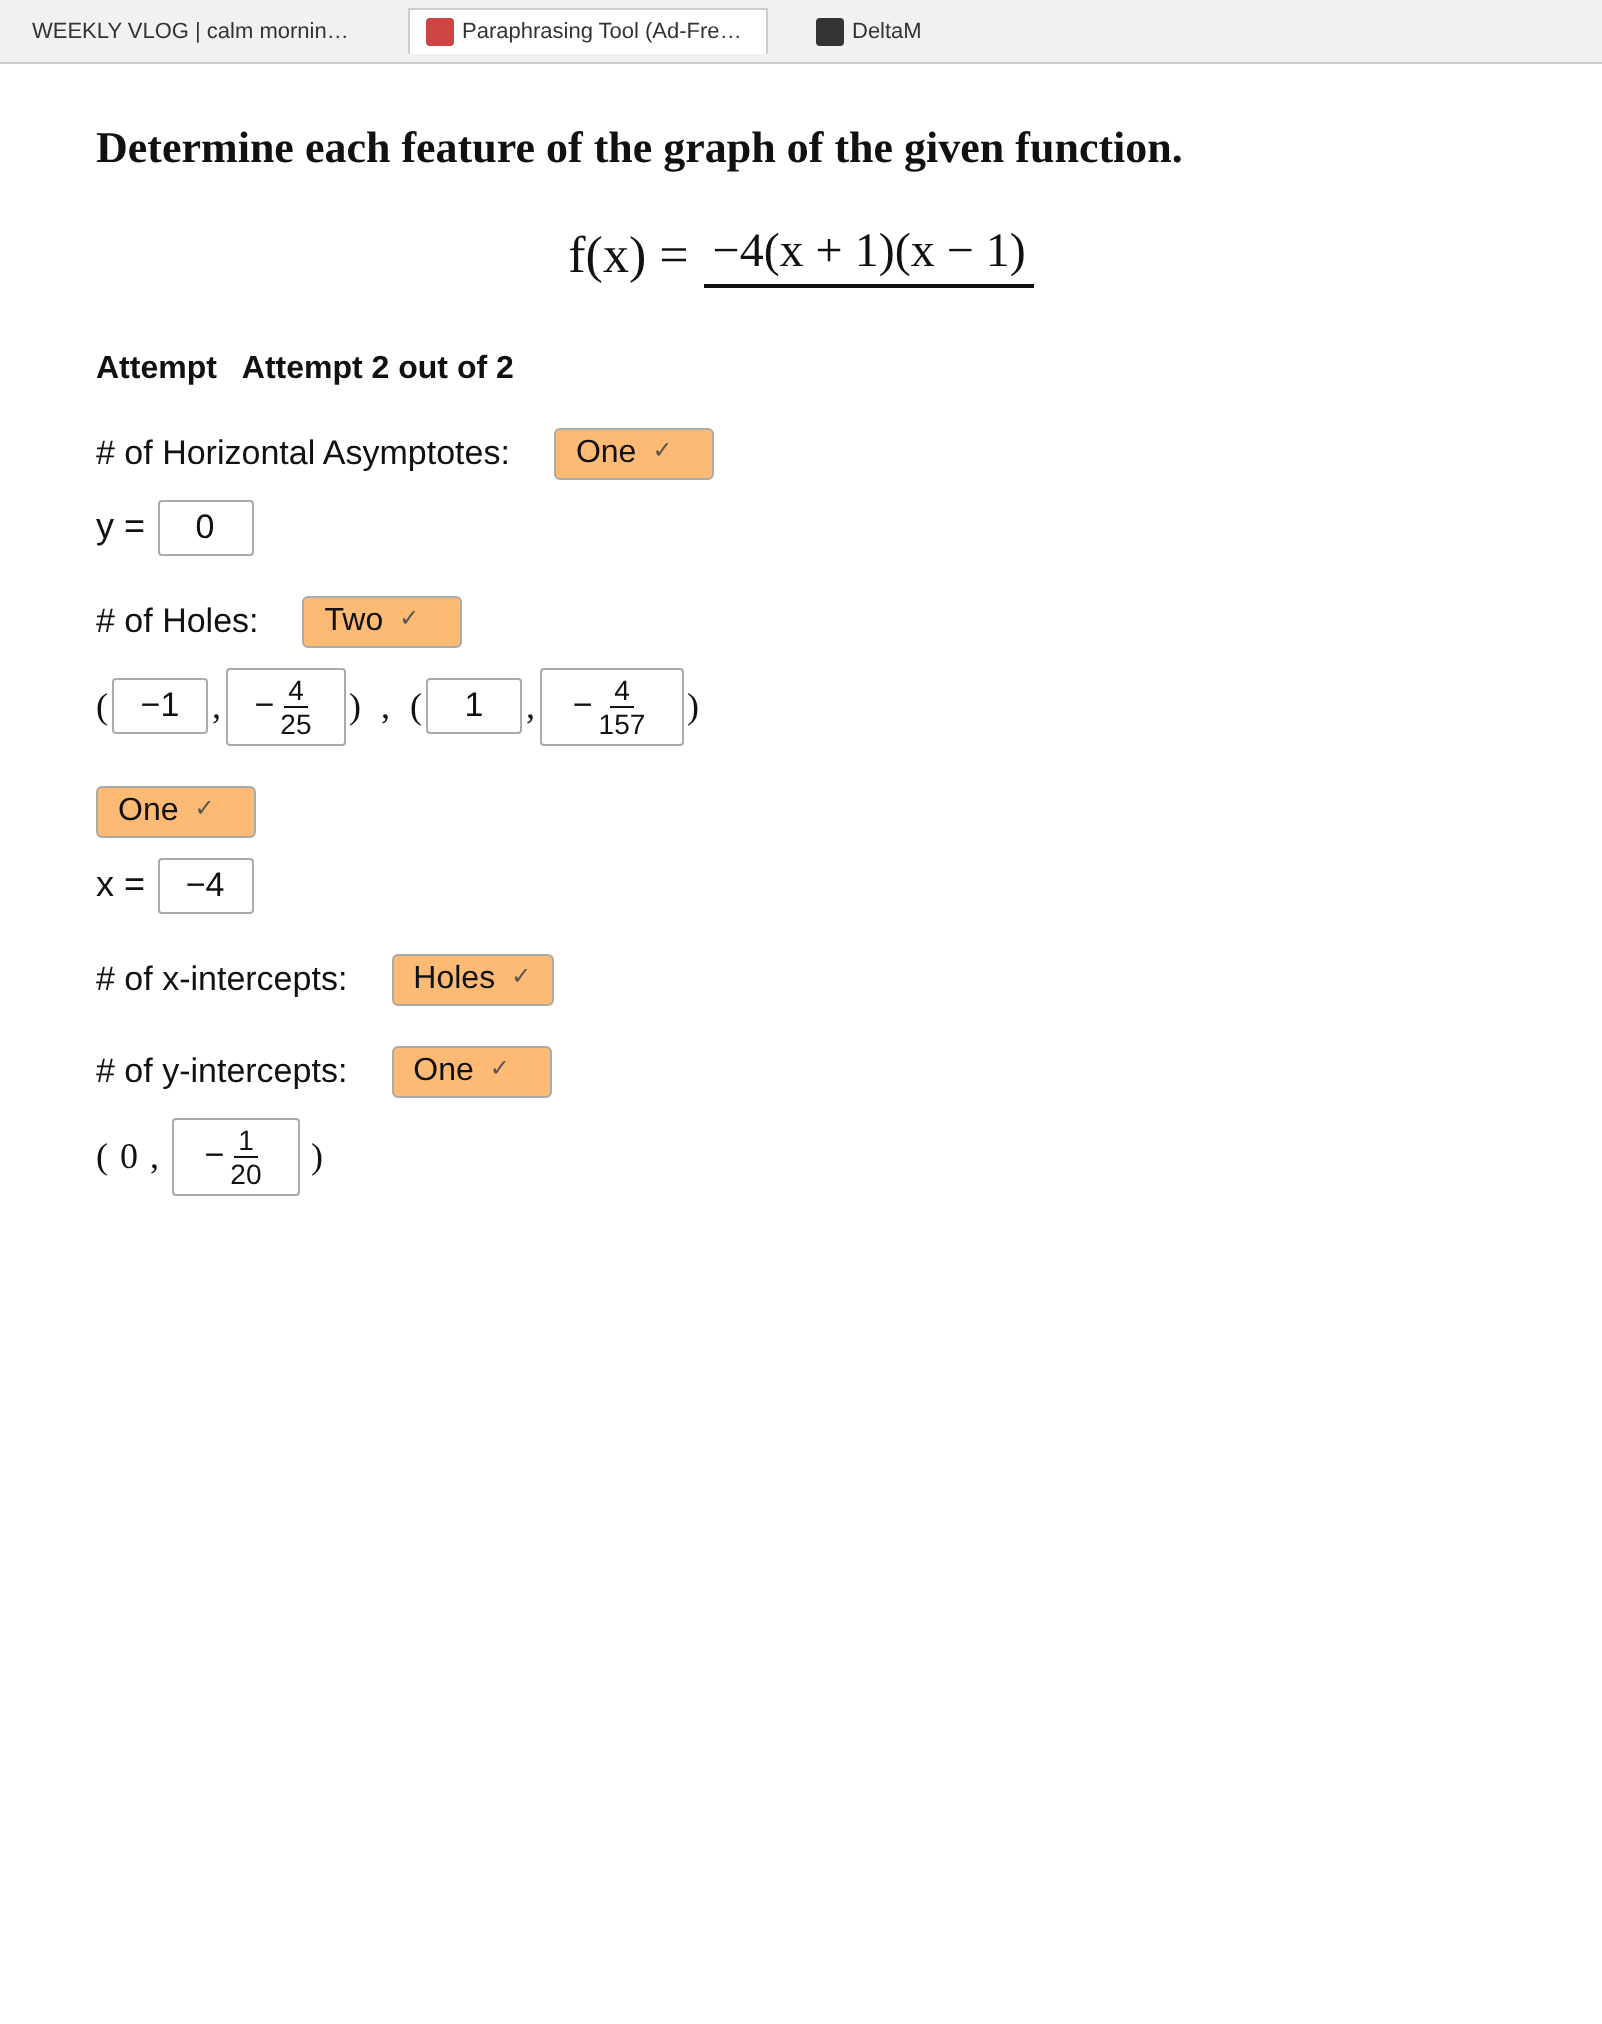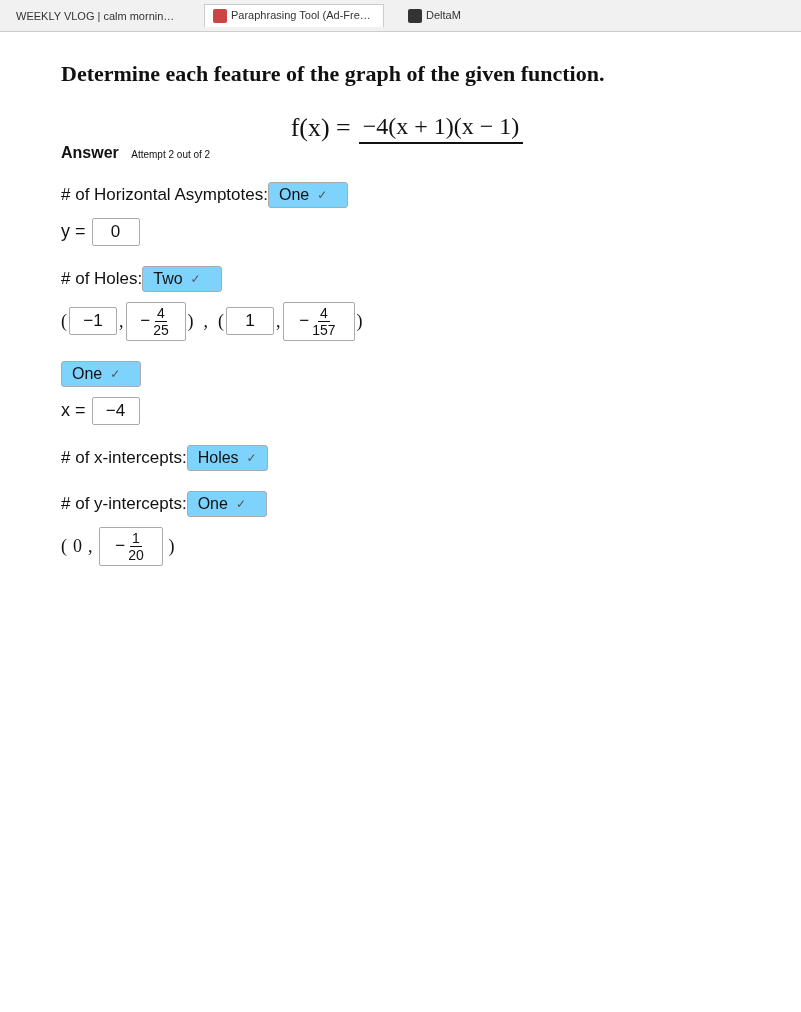--- a/index.html
+++ b/index.html
@@ -31,34 +31,35 @@
       text-overflow: ellipsis;
       max-width: 180px;
     }
     .tab-active {
       background: #fff;
       border: 1px solid #ccc;
       border-bottom: none;
     }
 
     .main-content {
-      padding: 28px 48px 40px 61px;
+      padding: 28px 48px 40px 48px;
       background: #fff;
     }
 
     .problem-title {
       font-size: 22px;
       font-weight: 700;
       font-family: Georgia, serif;
       margin-bottom: 24px;
       line-height: 1.3;
     }
 
     .formula-block {
       text-align: center;
+      margin-bottom: 32px;
     }
 
     .formula {
       font-size: 26px;
       font-family: Georgia, serif;
       display: inline-flex;
       align-items: center;
       gap: 8px;
     }
 
@@ -91,33 +92,32 @@
     .section {
       margin-bottom: 20px;
     }
 
     .section-label {
       font-size: 17px;
       font-family: Arial, sans-serif;
       margin-bottom: 10px;
       display: flex;
       align-items: center;
-      gap: 0;
+      gap: 22px;
       flex-wrap: wrap;
     }
 
     .dropdown-box {
       display: inline-flex;
-      align-items: center;
       border: 1.5px solid #aaa;
       border-radius: 3px;
       padding: 3px 10px 3px 10px;
       font-size: 16px;
       font-family: Arial, sans-serif;
-      background: #7dd3fc;
+      background: #fdba74;
       cursor: pointer;
       gap: 8px;
       min-width: 80px;
     }
     .dropdown-arrow {
       font-size: 12px;
       color: #555;
     }
 
     .input-box {
@@ -205,22 +205,22 @@
   <div class="formula-block">
     <div class="formula">
       <span>f(x) =</span>
       <span class="fraction">
         <span class="numerator">−4(x + 1)(x − 1)</span>
       </span>
     </div>
   </div>
 
   <div class="answer-header">
-    <strong>Answer</strong>
-    <span style="font-weight:normal; font-size:10px; margin-left:8px;">Attempt 2 out of 2</span>
+    <strong>Attempt</strong>
+    <span style="font-weight:bold; font-size:16px; margin-left:8px;">Attempt 2 out of 2</span>
   </div>
 
   <div class="section">
     <div class="section-label">
       <span># of Horizontal Asymptotes:</span>
       <span class="dropdown-box">
         <span>One</span>
         <span class="dropdown-arrow">✓</span>
       </span>
     </div>

